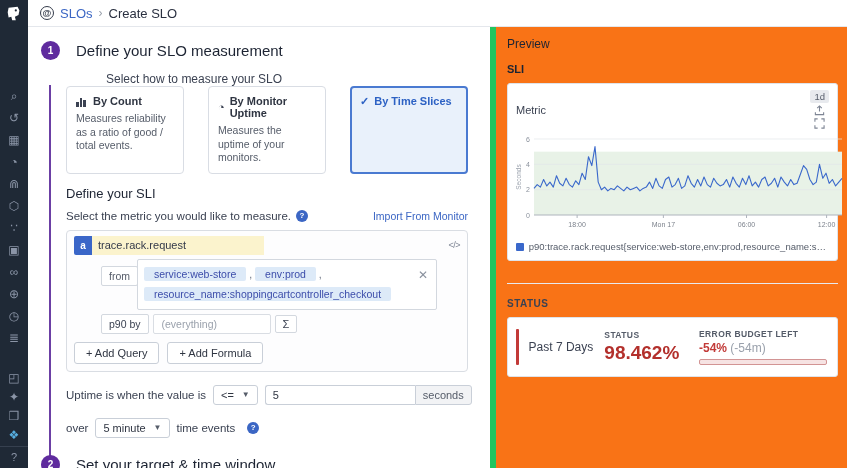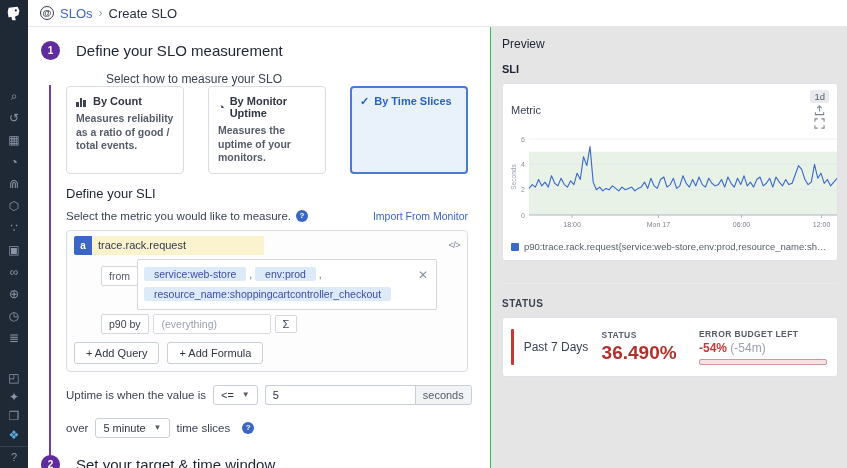--- a/index.html
+++ b/index.html
@@ -30,21 +30,21 @@
   .step-circle { width:19px; height:19px; border-radius:50%; background:#5f2b9e; color:#fff; font-size:10px; font-weight:bold; display:flex; align-items:center; justify-content:center; z-index:2; }
   .step-title { font-size:15px; color:#1d2433; }
   .content { margin-left:38px; position:relative; z-index:1; }
   .sub-label { font-size:12px; color:#3b4252; margin-top:12px;margin-left:40px; }
 
   .cards { display:flex; gap:24px; margin-top:0; width:402px; }
   .card { flex:1; border:1px solid #d9dde4; border-radius:4px; background:#fff; padding:8px 9px; cursor:pointer; }
   .card.selected { border:2px solid #4a7ad1; background:#e9f1fb; padding:7px 8px; }
   .card-title { font-size:11px; font-weight:bold; color:#2f3542; display:flex; gap:5px; align-items:center; }
   .card.selected .card-title { color:#2d62c4; }
-  .card-desc { font-size:10.5px; color:#555c69; line-height:1.3; margin-top:5px;font-weight:bold; }
+  .card-desc { font-size:10.5px; color:#555c69; line-height:1.3; margin-top:5px; }
   .mini-icon { width:12px; height:11px; display:inline-flex; align-items:flex-end; gap:1px; }
   .mini-icon i { display:block; width:2.5px; background:#3b4252; }
   .gauge-glyph { font-size:11px; color:#3b4252; line-height:1; }
   .check-glyph { font-size:11px; color:#2d62c4; font-weight:bold; line-height:1; }
 
   .sli-title { font-size:13px; color:#1d2433; margin-top:12px; }
   .sli-row { display:flex; align-items:center; margin-top:9px; width:402px; }
   .sli-sub { font-size:11.5px; color:#3b4252; }
   .help-dot { width:12px; height:12px; border-radius:50%; background:#3b66c4; color:#fff; font-size:8px; font-weight:bold; display:inline-flex; align-items:center; justify-content:center; margin-left:5px; cursor:pointer; }
   .import-link { margin-left:auto; color:#3b66c4; font-size:10.5px; cursor:pointer; }
@@ -69,21 +69,21 @@
   .btn-outline { border:1px solid #c9cfd8; border-radius:3px; background:#fff; font-size:11px; color:#2f3542; padding:4px 11px; cursor:pointer; font-family:"Liberation Sans",sans-serif; }
 
   .uptime-row { display:flex; align-items:center; gap:7px; margin-top:13px; font-size:11.5px; color:#3b4252; }
   .select-box { border:1px solid #c9cfd8; border-radius:3px; background:#fff; font-size:11px; color:#2f3542; padding:3px 7px; display:flex; align-items:center; gap:8px; cursor:pointer; }
   .caret { font-size:8px; color:#555c69; }
   .input-group { display:flex; align-items:stretch; }
   .num-input { border:1px solid #c9cfd8; border-right:none; border-radius:3px 0 0 3px; font-size:11px; color:#2f3542; padding:3px 7px; background:#fff; }
   .input-suffix { border:1px solid #c9cfd8; border-radius:0 3px 3px 0; font-size:11px; color:#555c69; padding:3px 7px; background:#f2f3f5; }
 
   
-  .rightpanel { position:absolute; left:490px; top:27px; right:0; bottom:0; background:#e5e5e5; border-left:1px solid #22c55e; padding:10px 9px 12px 11px; overflow:hidden; }
+  .rightpanel { position:absolute; left:490px; top:27px; right:0; bottom:0; background:#f97316; border-left:6px solid #22c55e; padding:10px 9px 12px 11px; overflow:hidden; }
   .prev-title { font-size:12px; color:#1d2433; }
   .prev-sli { font-size:11px; color:#1d2433; margin-top:12px; font-weight:bold; }
   .metric-card { background:#fff; border:1px solid #dfe3e9; border-radius:3px; margin-top:8px; padding:6px 8px 8px 8px; }
   .mc-head { display:flex; align-items:center; }
   .mc-title { font-size:11px; color:#3b4252; }
   .mc-tools { margin-left:auto; display:flex; align-items:center; gap:2px;flex-direction:column; }
   .mc-badge { background:#e8eaee; color:#555c69; font-size:9.5px; padding:1px 4px; border-radius:2px; cursor:pointer; }
   .mc-tool { cursor:pointer; display:flex; }
   .chart-wrap { position:relative; margin-top:4px; }
   .legend { display:flex; align-items:center; gap:5px; margin-top:5px; }
@@ -224,21 +224,21 @@
           <input class="num-input" style="width: 150px;" value="5">
           <span class="input-suffix">seconds</span>
         </span>
       </div>
       <div class="uptime-row">
         <span>over</span>
         <span class="select-box">
             <span>5 minute</span>
             <span class="caret">▼</span>
           </span>
-        <span>time slices</span>
+        <span>time events</span>
         <span class="help-dot">?</span>
       </div>
     </div>
 
     <div class="step-head" style="margin-top:17px;">
       <div class="step-circle">2</div>
       <div class="step-title">Set your target &amp; time window</div>
     </div>
 
   </div>
@@ -292,21 +292,21 @@
         <span class="legend-text">p90:trace.rack.request{service:web-store,env:prod,resource_name:shoppingcart...</span>
       </div>
     </div>
 
     <div class="status-heading">STATUS</div>
     <div class="status-card">
       <div class="status-accent"></div>
       <div class="status-period">Past 7 Days</div>
       <div class="status-col">
         <div class="col-label">STATUS</div>
-        <div class="status-value">36.490%</div>
+        <div class="status-value">98.462%</div>
       </div>
       <div class="budget-col">
         <div class="col-label">ERROR BUDGET LEFT</div>
         <div class="budget-line">
           <span class="budget-pct">-54%</span>
           <span class="budget-min">(-54m)</span>
         </div>
         <div class="budget-bar"></div>
       </div>
     </div>

